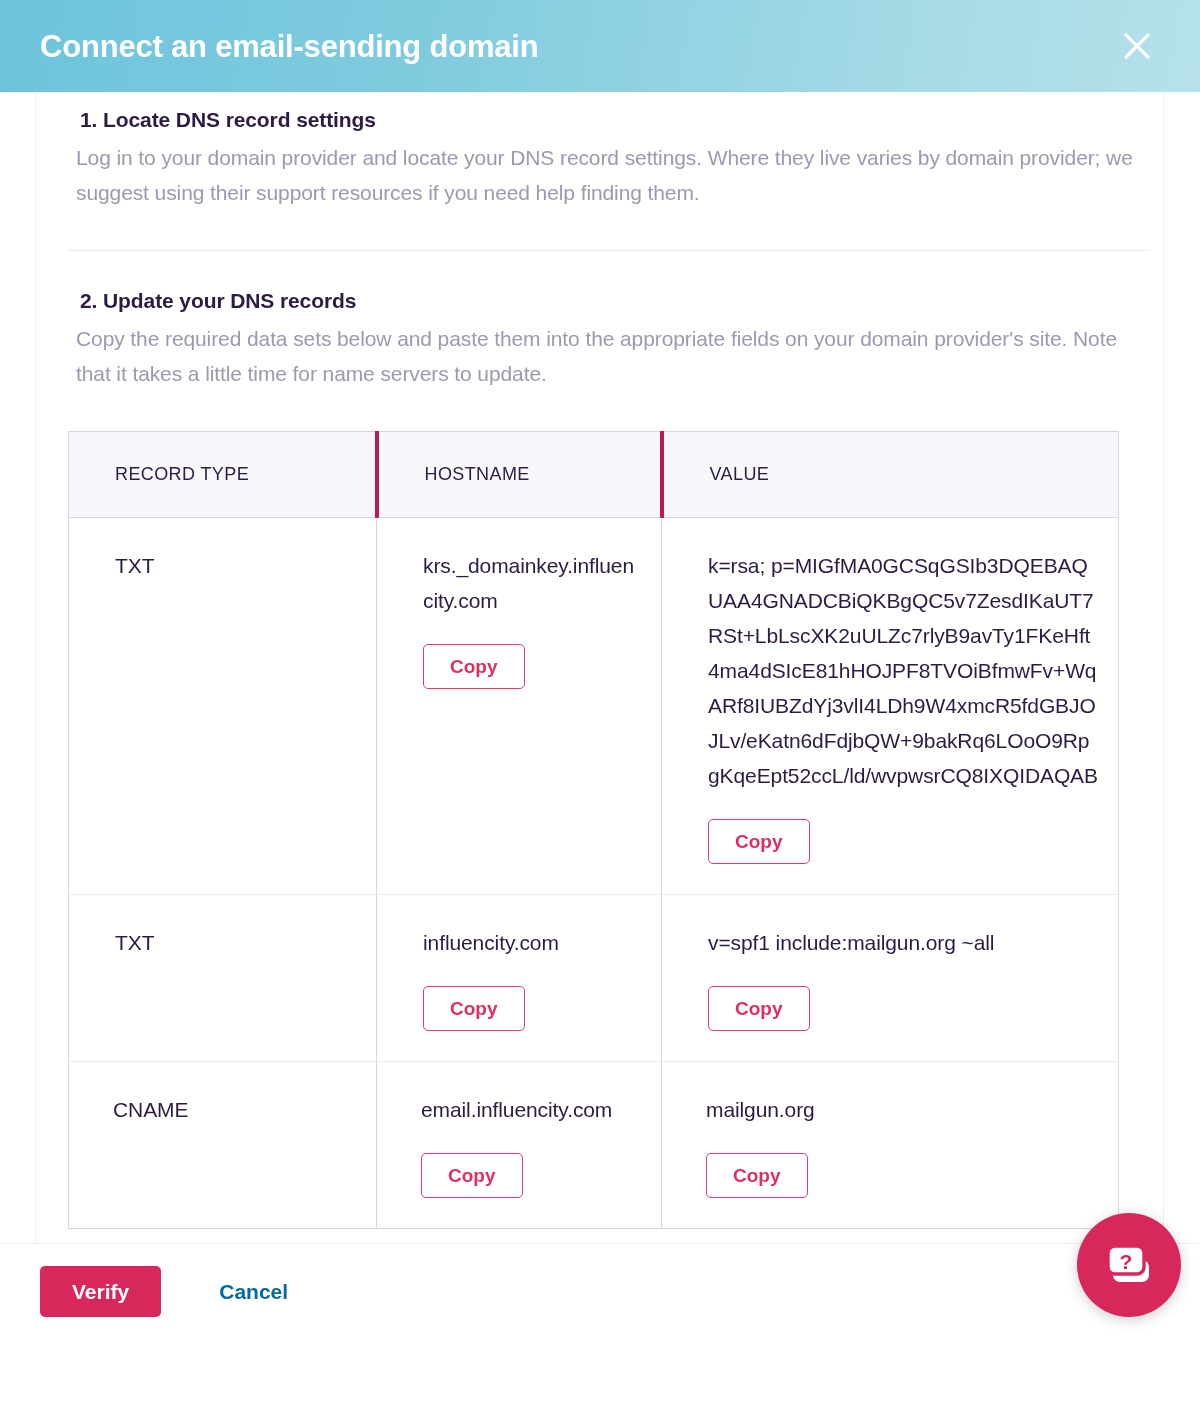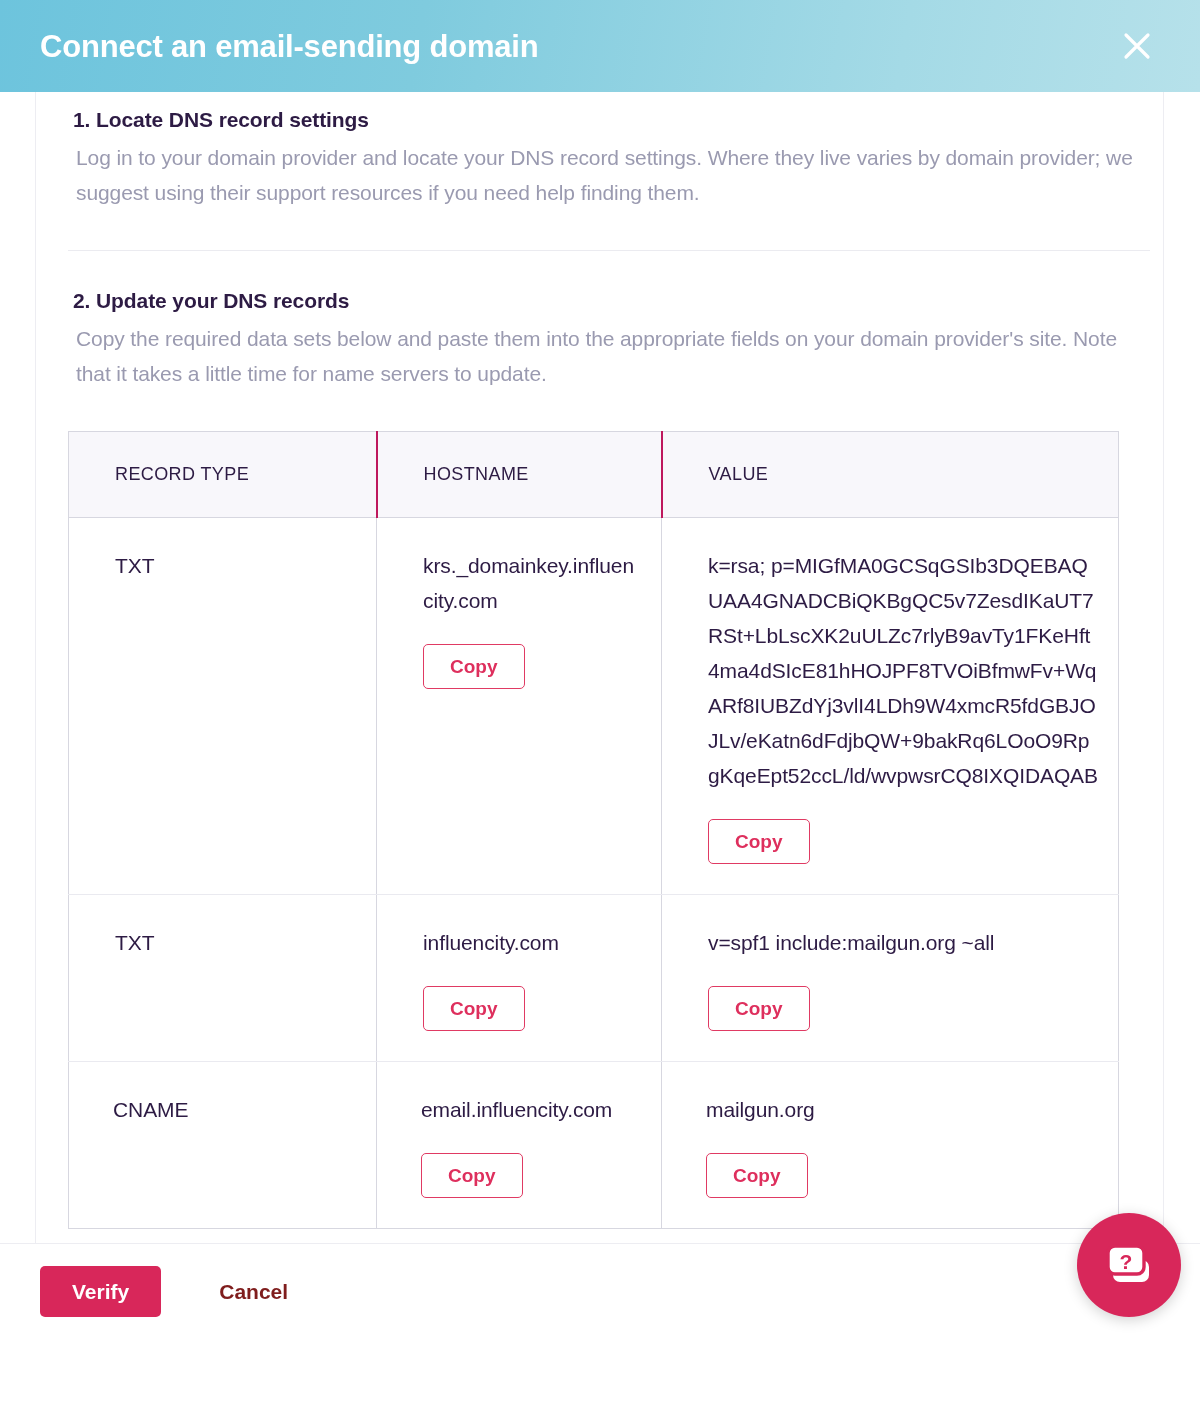--- a/index.html
+++ b/index.html
@@ -85,21 +85,21 @@
     left: 68px;
     right: 50px;
     top: 0;
     padding-top: 16px;
   }
 
   .section-title {
     color: #2d1b44;
     font-size: 21px;
     font-weight: bold;
-    margin: 0 0 6px 5px;
+    margin: 0 0 6px 12px;
     letter-spacing: -0.1px;
   }
   .section-text {
     color: #9a9ab0;
     font-size: 21px;
     line-height: 35px;
     margin: 8px;
     max-width: 1065px;
     letter-spacing: -0.1px;
   }
@@ -123,21 +123,21 @@
   .dns-table col.c2 { width: 285px; }
   .dns-table col.c3 { width: 457px; }
 
   .dns-table thead th {
     background: #f8f7fb;
     color: #2d1b44;
     font-size: 18px;
     font-weight: normal;
     text-align: left;
     padding: 32px 0 32px 46px;
-    border-right: 2px solid #be185d;
+    border-right: 4px solid #be185d;
     border-bottom: 1px solid #d7d7e0;
     letter-spacing: 0.4px;
     vertical-align: middle;
   }
   .dns-table thead th:last-child { border-right: none; }
 
   .dns-table tbody td {
     border-right: 1px solid #d7d7e0;
     border-bottom: 1px solid #eaeaf0;
     padding: 30px 18px 30px 46px;
@@ -189,21 +189,21 @@
     font-size: 21px;
     font-weight: bold;
     padding: 15px 32px;
     cursor: pointer;
     font-family: "Liberation Sans", sans-serif;
     line-height: 1;
   }
   .cancel-btn {
     background: transparent;
     border: none;
-    color: #7f1d1d;
+    color: #0369a1;
     font-size: 21px;
     font-weight: bold;
     margin-left: 52px;
     cursor: pointer;
     font-family: "Liberation Sans", sans-serif;
     line-height: 1;
   }
 
   
   .help-widget {

